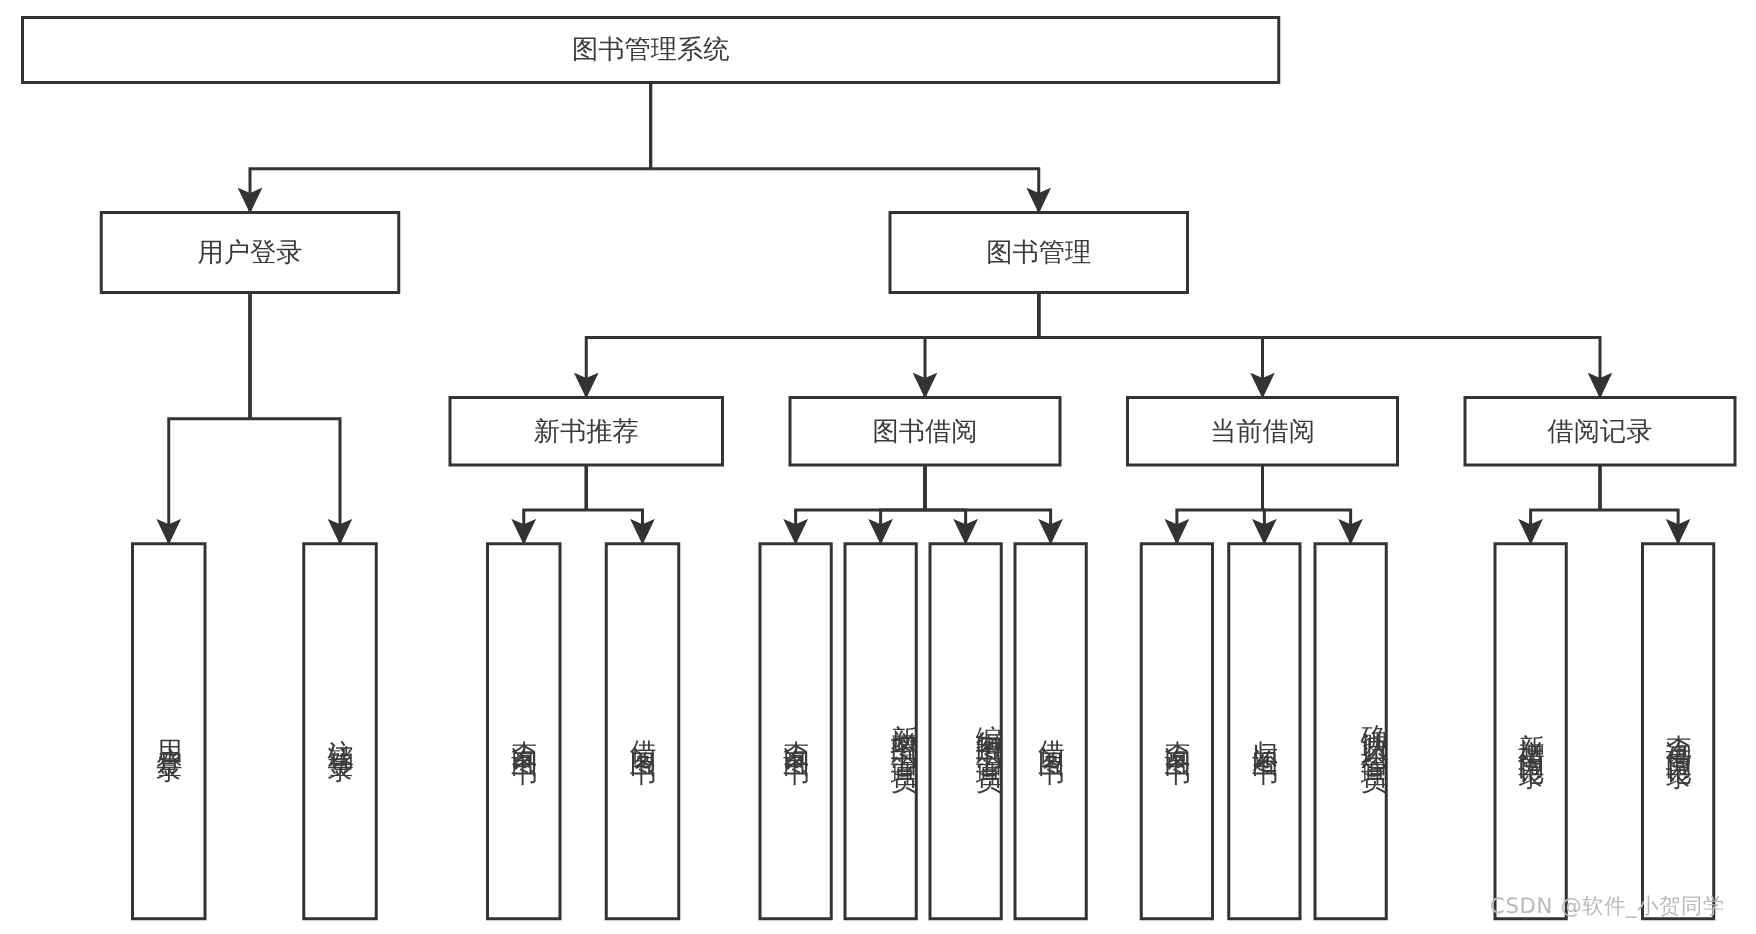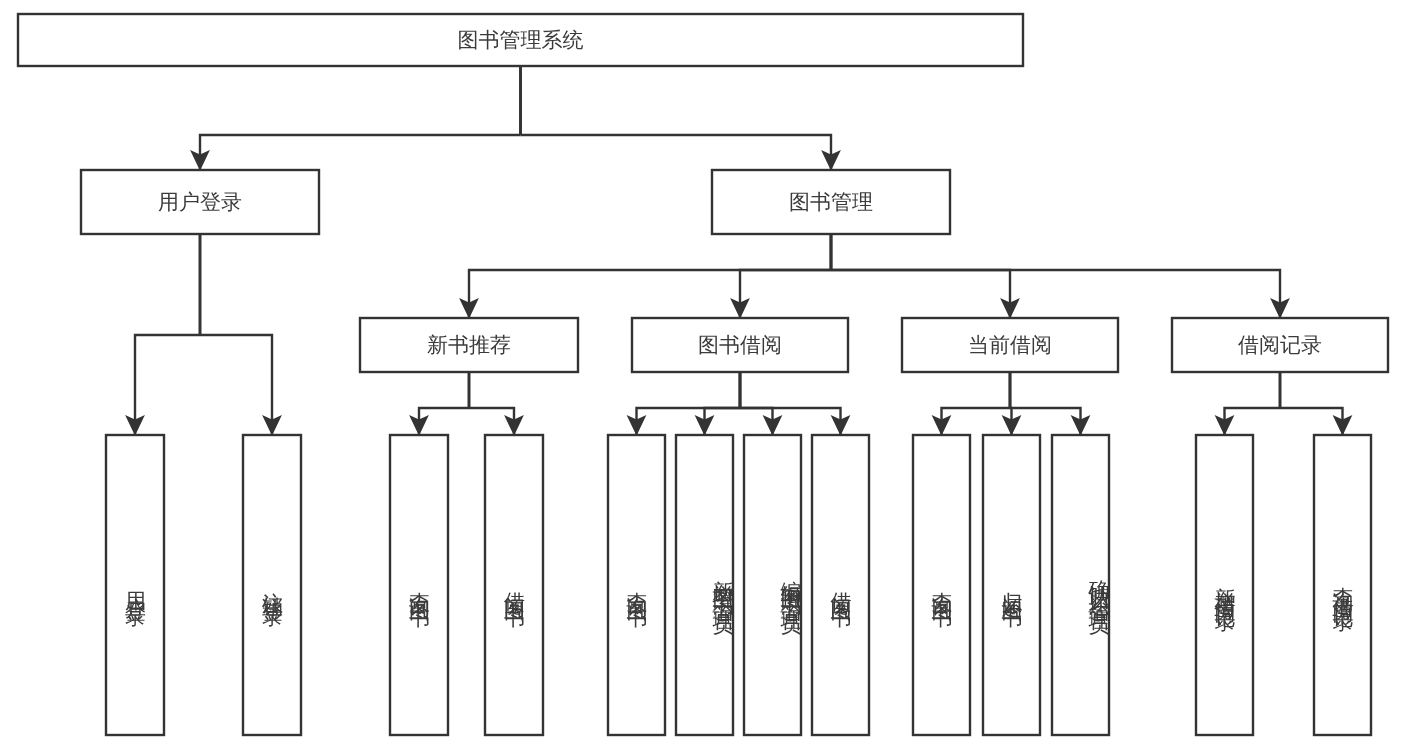--- a/index.html
+++ b/index.html
@@ -197,14 +197,15 @@
       <div class="vlabel" style="left: 676px; top: 445px; width: 57px; height: 280px;">新增图书（管理员）</div>
       <div class="vlabel" style="left: 744px; top: 445px; width: 57px; height: 280px;">编辑图书（管理员）</div>
       <div class="vlabel centered" style="left: 812px; top: 445px; width: 57px; height: 280px;">借阅图书</div>
       <div class="vlabel centered" style="left: 913px; top: 445px; width: 57px; height: 280px;">查询图书</div>
       <div class="vlabel centered" style="left: 983px; top: 445px; width: 57px; height: 280px;">归还图书</div>
       <div class="vlabel" style="left: 1052px; top: 445px; width: 57px; height: 280px;">确认归还（管理员）</div>
       <div class="vlabel centered" style="left: 1196px; top: 445px; width: 57px; height: 280px;">新增借阅记录</div>
       <div class="vlabel centered" style="left: 1314px; top: 445px; width: 57px; height: 280px;">查询借阅记录</div>
     </div>
 
+  <div class="watermark" style="left: 1192px; top: 713px;">CSDN @软件_小贺同学</div>
 
 </div>
 
 </body></html>

